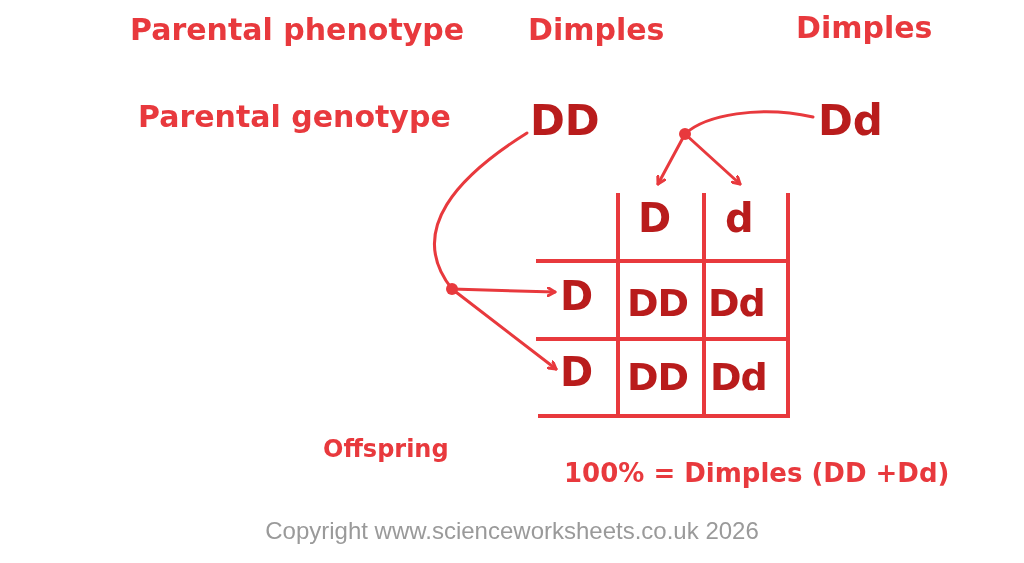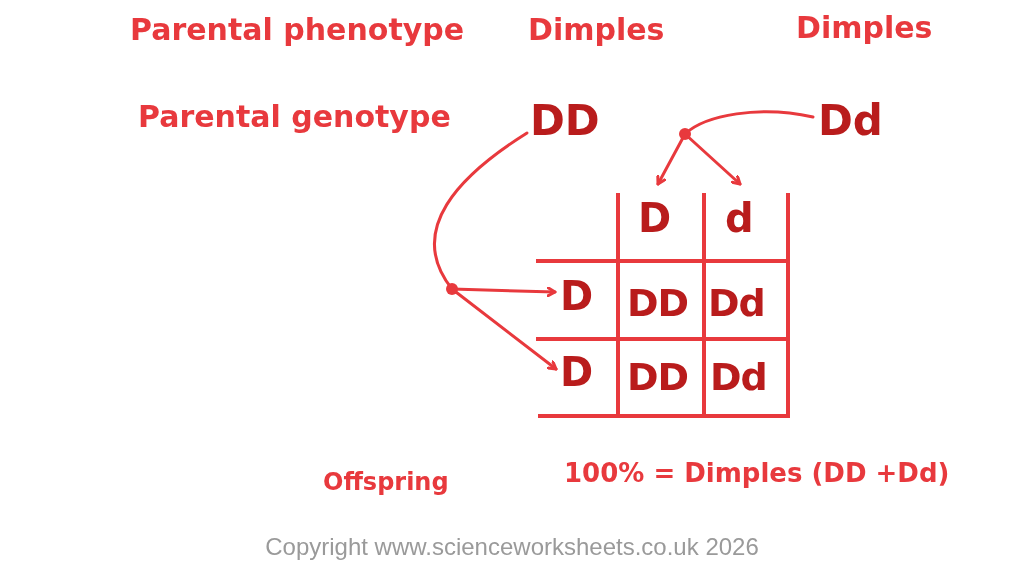--- a/index.html
+++ b/index.html
@@ -1,20 +1,20 @@
 <!DOCTYPE html>
 <html><head>
   <meta charset="utf-8">
   <style>
     html, body { margin: 0; padding: 0; background: #ffffff; }
     body { width: 1024px; height: 563px; position: relative; overflow: hidden; }
     .lbl { position: absolute; font-family: "DejaVu Sans", sans-serif; font-weight: bold; color: #e8393d; white-space: nowrap; line-height: 1; }
     .big { position: absolute; font-family: "DejaVu Sans", sans-serif; font-weight: bold; color: #b91c1c; white-space: nowrap; line-height: 1; }
     svg.lines { position: absolute; left: 0; top: 0; }
-    .copyright { position: absolute; left: 0; width: 1024px; top: 535px; text-align: center; font-family: "Liberation Sans", sans-serif; font-size: 24px; color: #9a9a9a; line-height: 1; }
+    .copyright { position: absolute; left: 0; width: 1024px; top: 519px; text-align: center; font-family: "Liberation Sans", sans-serif; font-size: 24px; color: #9a9a9a; line-height: 1; }
   </style>
 </head>
 <body>
 
 <svg class="lines" width="1024" height="563">
   <defs>
     <marker id="arrow" markerWidth="10" markerHeight="10" refX="8" refY="5" orient="auto" markerUnits="userSpaceOnUse">
       <path d="M1,1 L8,5 L1,9" fill="none" stroke="#e8393d" stroke-width="3" stroke-linecap="round" stroke-linejoin="round"></path>
     </marker>
   </defs>
@@ -55,16 +55,16 @@
 <div class="big" style="left:725px; top:198px; font-size:40px;">d</div>
 
 <div class="big" style="left:560px; top:276px; font-size:40px;">D</div>
 <div class="big" style="left:560px; top:352px; font-size:40px;">D</div>
 
 <div class="big" style="left:627px; top:284px; font-size:38px; letter-spacing:-1px;">DD</div>
 <div class="big" style="left:708px; top:284px; font-size:38px; letter-spacing:-1px;">Dd</div>
 <div class="big" style="left:627px; top:358px; font-size:38px; letter-spacing:-1px;">DD</div>
 <div class="big" style="left:710px; top:358px; font-size:38px; letter-spacing:-1px;">Dd</div>
 
-<div class="lbl" style="left:323px; top:470px; font-size:24px;">Offspring</div>
+<div class="lbl" style="left:323px; top:437px; font-size:24px;">Offspring</div>
 <div class="lbl" style="left:540px; top:460px; font-size:26px;margin-left:24px;">100% = Dimples (DD +Dd)</div>
 
 <div class="copyright">Copyright www.scienceworksheets.co.uk 2026</div>
 
 </body></html>

